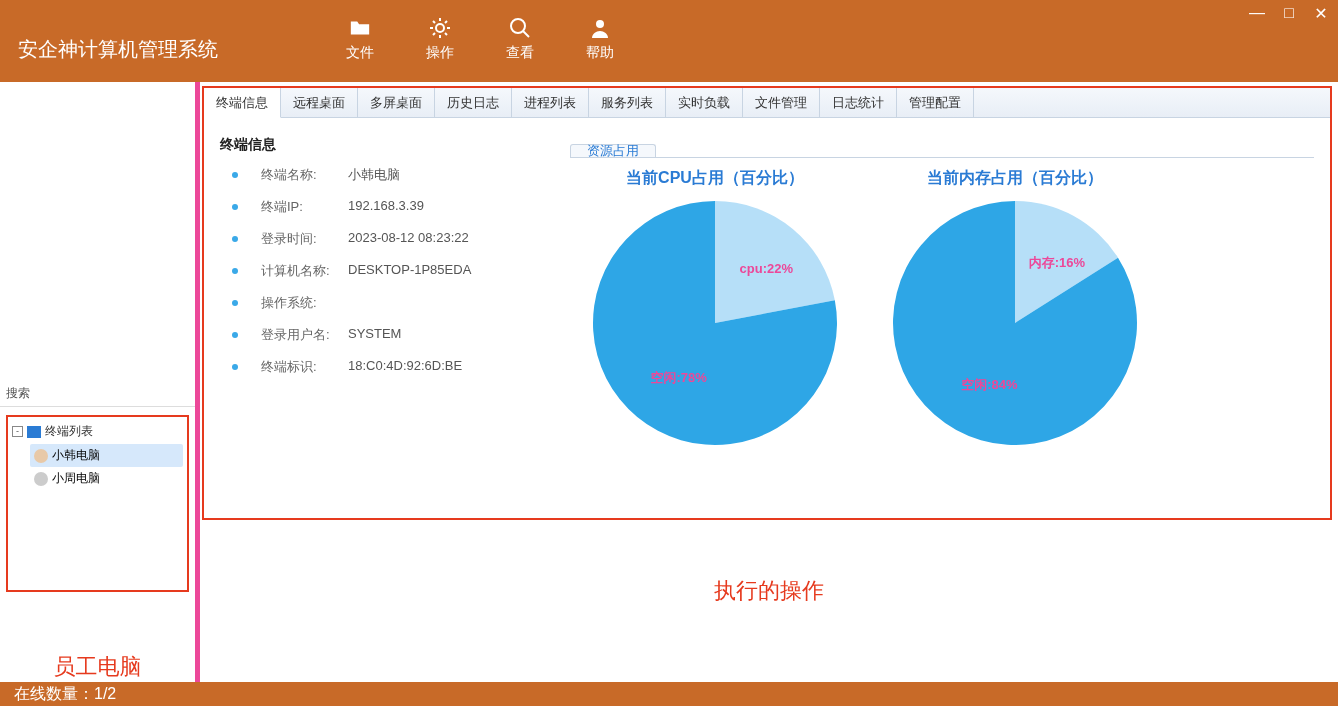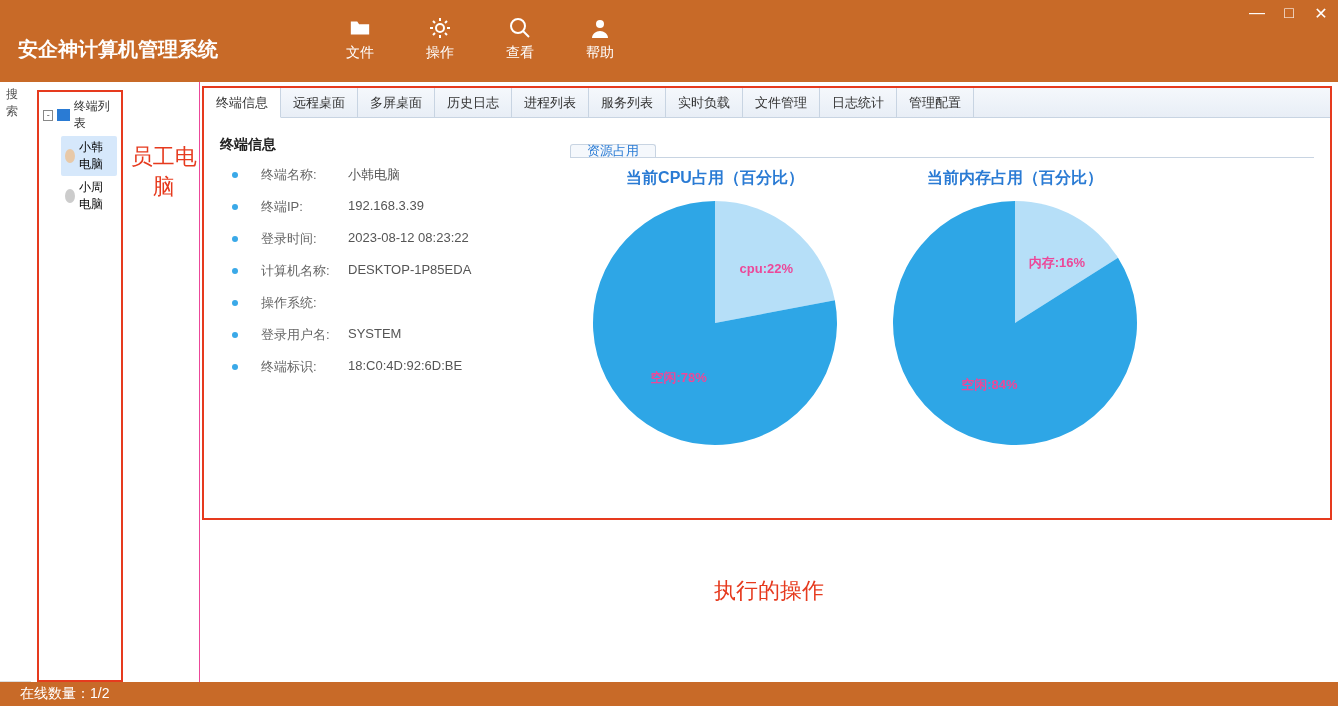--- a/index.html
+++ b/index.html
@@ -1,30 +1,30 @@
 <!DOCTYPE html>
 <html><head>
 <meta charset="utf-8">
 <style>
 * { box-sizing: border-box; margin: 0; padding: 0; }
 body { font-family: "Microsoft YaHei", Arial, sans-serif; font-size: 13px; background: #fff; overflow: hidden; }
 .app { width: 1338px; height: 706px; display: flex; flex-direction: column; }
 
 
 .titlebar { height: 82px; background: #c86a28; color: #fff; display: flex; align-items: flex-start; position: relative; }
-.app-title { font-size: 20px; font-weight: bold; padding: 36px 0 0 18px; }
+.app-title { font-size: 20px; font-weight: normal; padding: 36px 0 0 18px; }
 .main-menu { display: flex; gap: 52px; margin-left: 128px; padding-top: 16px; }
 .menu-item { display: flex; flex-direction: column; align-items: center; cursor: pointer; color: #fff; font-size: 14px; }
 .menu-item .icon { width: 26px; height: 24px; margin-bottom: 4px; display:flex; align-items:center; justify-content:center; }
 .win-controls { position: absolute; top: 4px; right: 8px; display: flex; gap: 14px; font-size: 16px; color: #fff; }
 .win-btn { cursor: pointer; width: 18px; text-align: center; }
 
 
 .body { flex: 1; display: flex; position: relative; background: #fff; }
-.sidebar { width: 200px; border-right: 1px solid #ec4899; display:flex; flex-direction:row; }
+.sidebar { width: 200px; border-right: 5px solid #ec4899; display:flex; flex-direction:column;justify-content:flex-end; }
 .search-label { font-size: 12px; color: #555; padding: 4px 6px; border-bottom: 1px solid #ddd; }
 .tree-wrap { margin: 8px 6px 0 6px; border: 2px solid #e63a1e; padding: 6px 4px 100px 4px; position: relative; }
 .tree-root { display: flex; align-items: center; gap: 4px; font-size: 12px; color: #333; }
 .tree-toggle { width:11px; height:11px; border:1px solid #888; font-size:9px; line-height:9px; text-align:center; color:#555; cursor:pointer; }
 .tree-root-icon { width:14px; height:12px; background:#2a7bd4; display:inline-block; }
 .tree-children { margin-left: 18px; margin-top: 4px; }
 .tree-item { display:flex; align-items:center; gap:4px; font-size:12px; padding:3px 4px; cursor:pointer; border-radius:2px; }
 .tree-item.selected { background:#d6e8fb; }
 .avatar { width:14px; height:14px; border-radius:50%; background:#e8c9a8; display:inline-block; position:relative; }
 .avatar.off { background:#ccc; }
@@ -51,21 +51,21 @@
 .charts-row { display:flex; gap:30px; padding:0 10px; }
 .chart-block { width:270px; }
 .chart-title { text-align:center; font-size:16px; font-weight:bold; color:#2a7bd4; margin-bottom:8px; }
 .pie-wrap { position:relative; width:252px; height:252px; margin:0 auto; }
 .pie-wrap svg { width:100%; height:100%; }
 .pie-label { position:absolute; font-size:13px; font-weight:bold; color:#ec4899; white-space:nowrap; }
 
 .action-caption { position:absolute; left:50%; top:494px; transform:translateX(-50%); color:#e63a1e; font-size:22px; }
 
 
-.statusbar { height:24px; background:#c86a28; color:#fff; font-size:14px; display:flex; align-items:center; padding-left:20px; }
+.statusbar { height:24px; background:#c86a28; color:#fff; font-size:16px; display:flex; align-items:center; padding-left:14px; }
 </style>
 </head>
 <body>
 
 <div class="app">
   <div class="titlebar">
     <div class="app-title">安企神计算机管理系统</div>
     <div class="main-menu">
       <div class="menu-item">
         <span class="icon">

